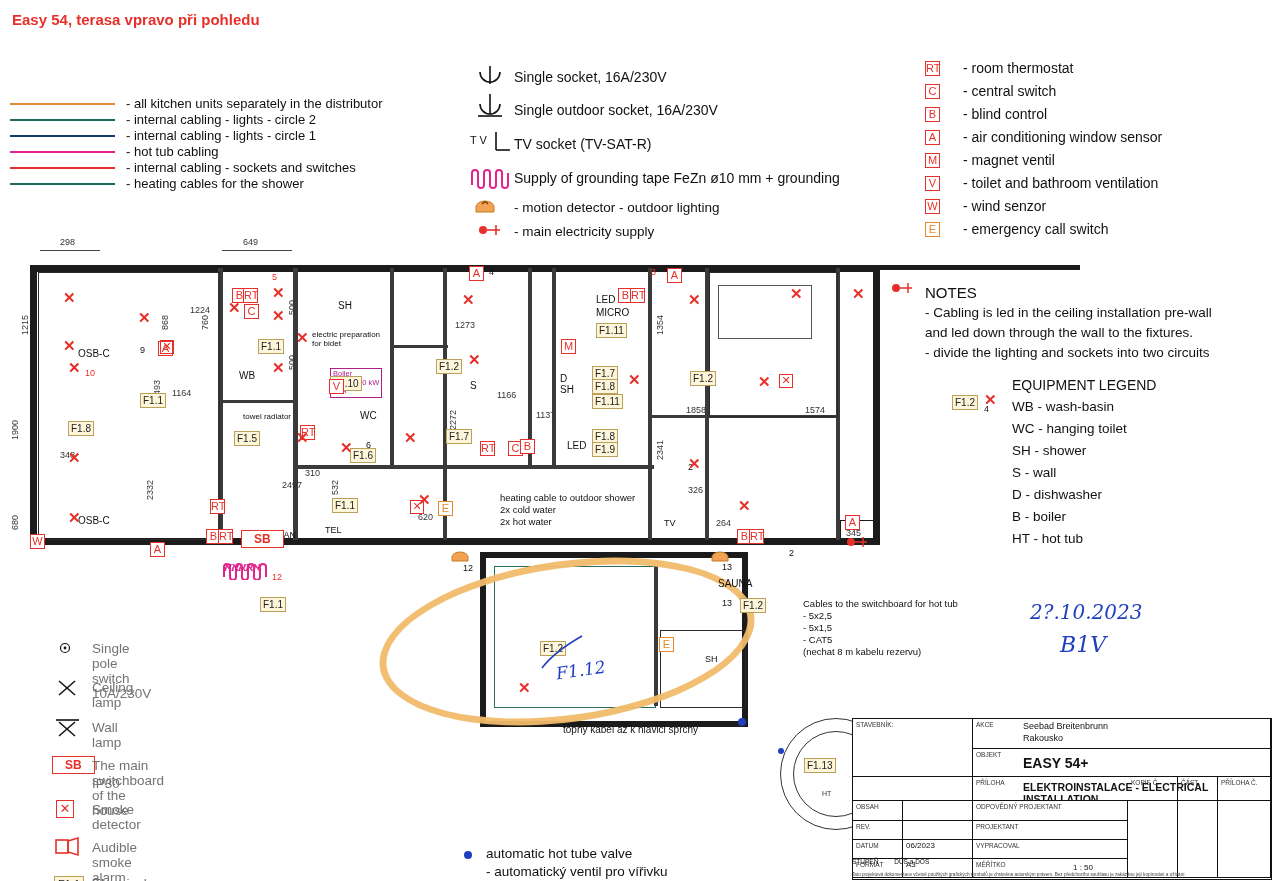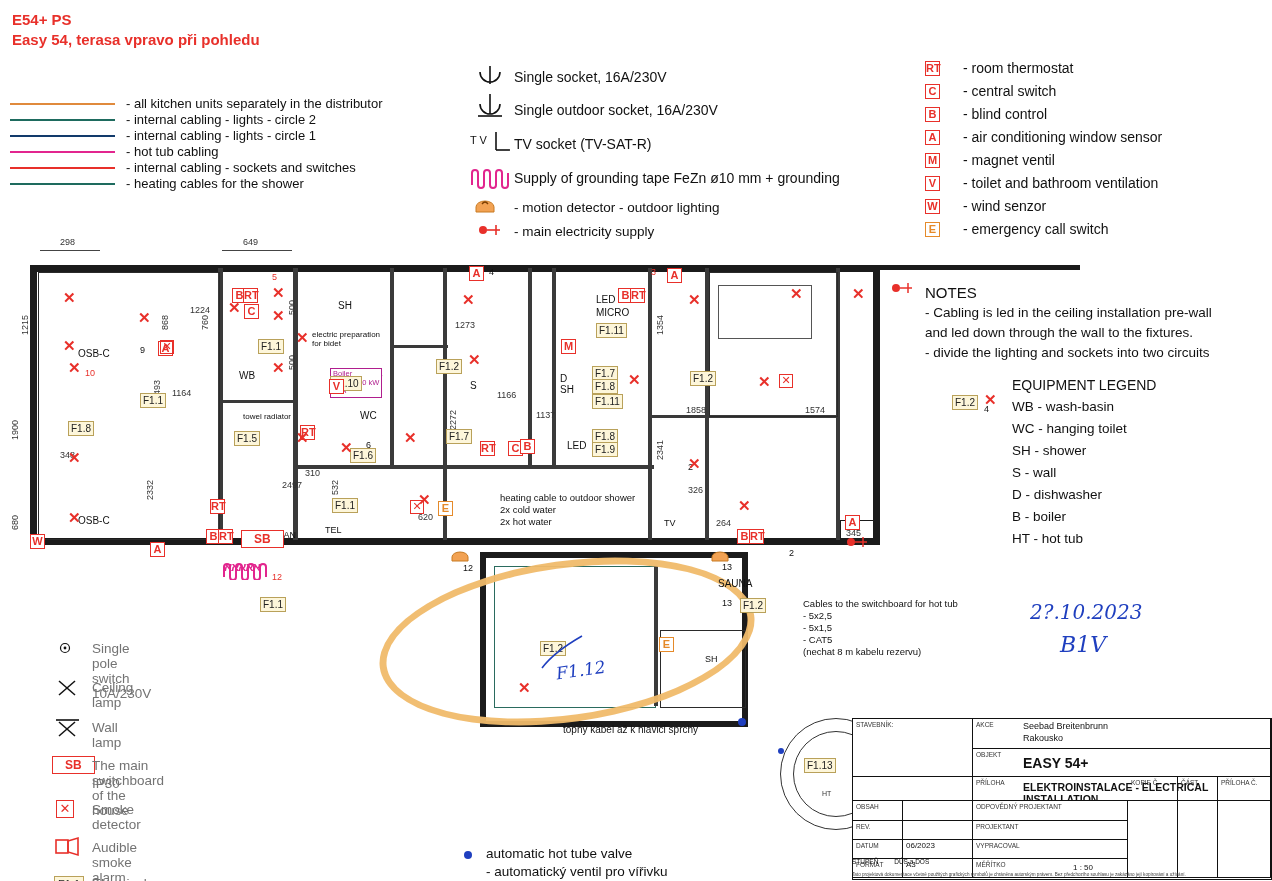--- a/index.html
+++ b/index.html
@@ -16,21 +16,21 @@
   .title-block{font-weight:bold;color:#e8302a;font-size:15px;line-height:20px;}
 
   
   .lgline{position:absolute;height:0;border-top-width:2px;border-top-style:solid;width:105px;}
 
   .legtxt{position:absolute;font-size:13px;color:#111;white-space:nowrap;}
 
   
   .bx{
     display:inline-block;width:15px;height:15px;border:1.5px solid #e8302a;
-    color:#e8302a;font-size:11px;font-weight:bold;line-height:13px;text-align:center;
+    color:#e8302a;font-size:11px;font-weight:normal;line-height:13px;text-align:center;
     background:#fff;box-sizing:border-box;
   }
   .bx.orange{border-color:#e58a2a;color:#e58a2a;}
   .fbox{
     display:inline-block;border:1px solid #b9a15a;background:#fdf6da;color:#222;
     font-size:10px;line-height:11px;padding:1px 2px;box-sizing:border-box;
   }
   .sbbox{
     display:inline-block;border:1.5px solid #e8302a;color:#e8302a;font-weight:bold;
     font-size:12px;padding:1px 12px;background:#fff;
@@ -67,21 +67,20 @@
   .orangeloop{
     position:absolute;border:7px solid #f0bb6a;border-radius:50%;
     transform:rotate(-8deg);opacity:.95;
   }
   .bottomlegend{position:absolute;font-size:13.5px;color:#737373;}
 </style>
 </head>
 <body>
 
 <div class="abs title-block" style="left:12px;top:10px;">
-  <div>E54+ PS</div>
   <div>Easy 54, terasa vpravo při pohledu</div>
 </div>
 
 <div class="abs" style="left:10px;top:96px;">
   <div style="position:relative;height:120px;width:450px;">
     <div class="lgline" style="left:0;top:7px;border-top-color:#e08a3c;"></div>
     <div class="legtxt" style="left:116px;top:0;">- all kitchen units separately in the distributor</div>
 
     <div class="lgline" style="left:0;top:23px;border-top-color:#1e6b5e;"></div>
     <div class="legtxt" style="left:116px;top:16px;">- internal cabling - lights - circle 2</div>

